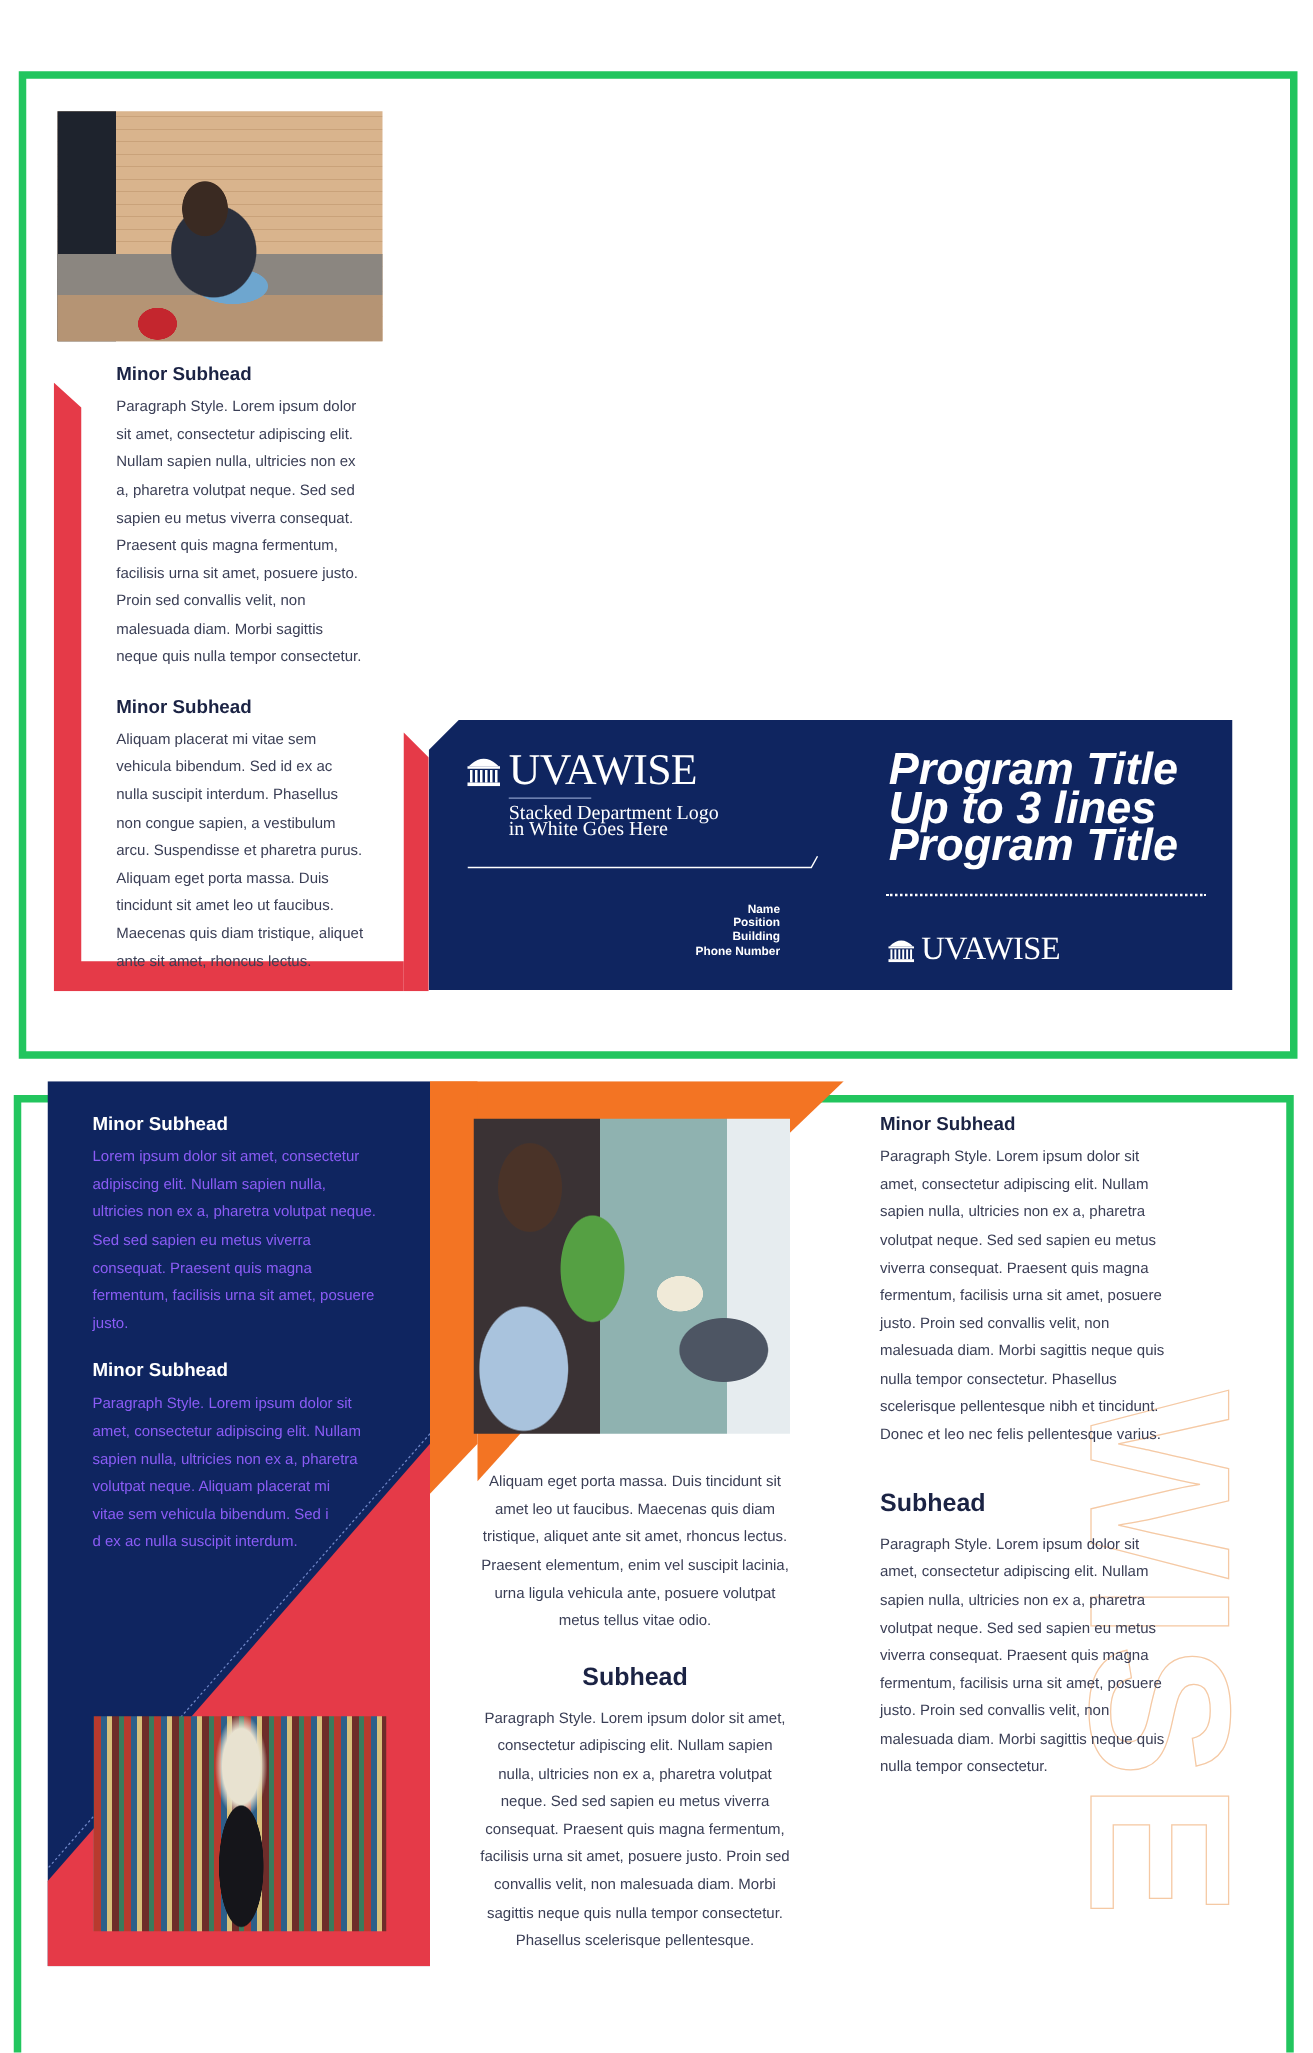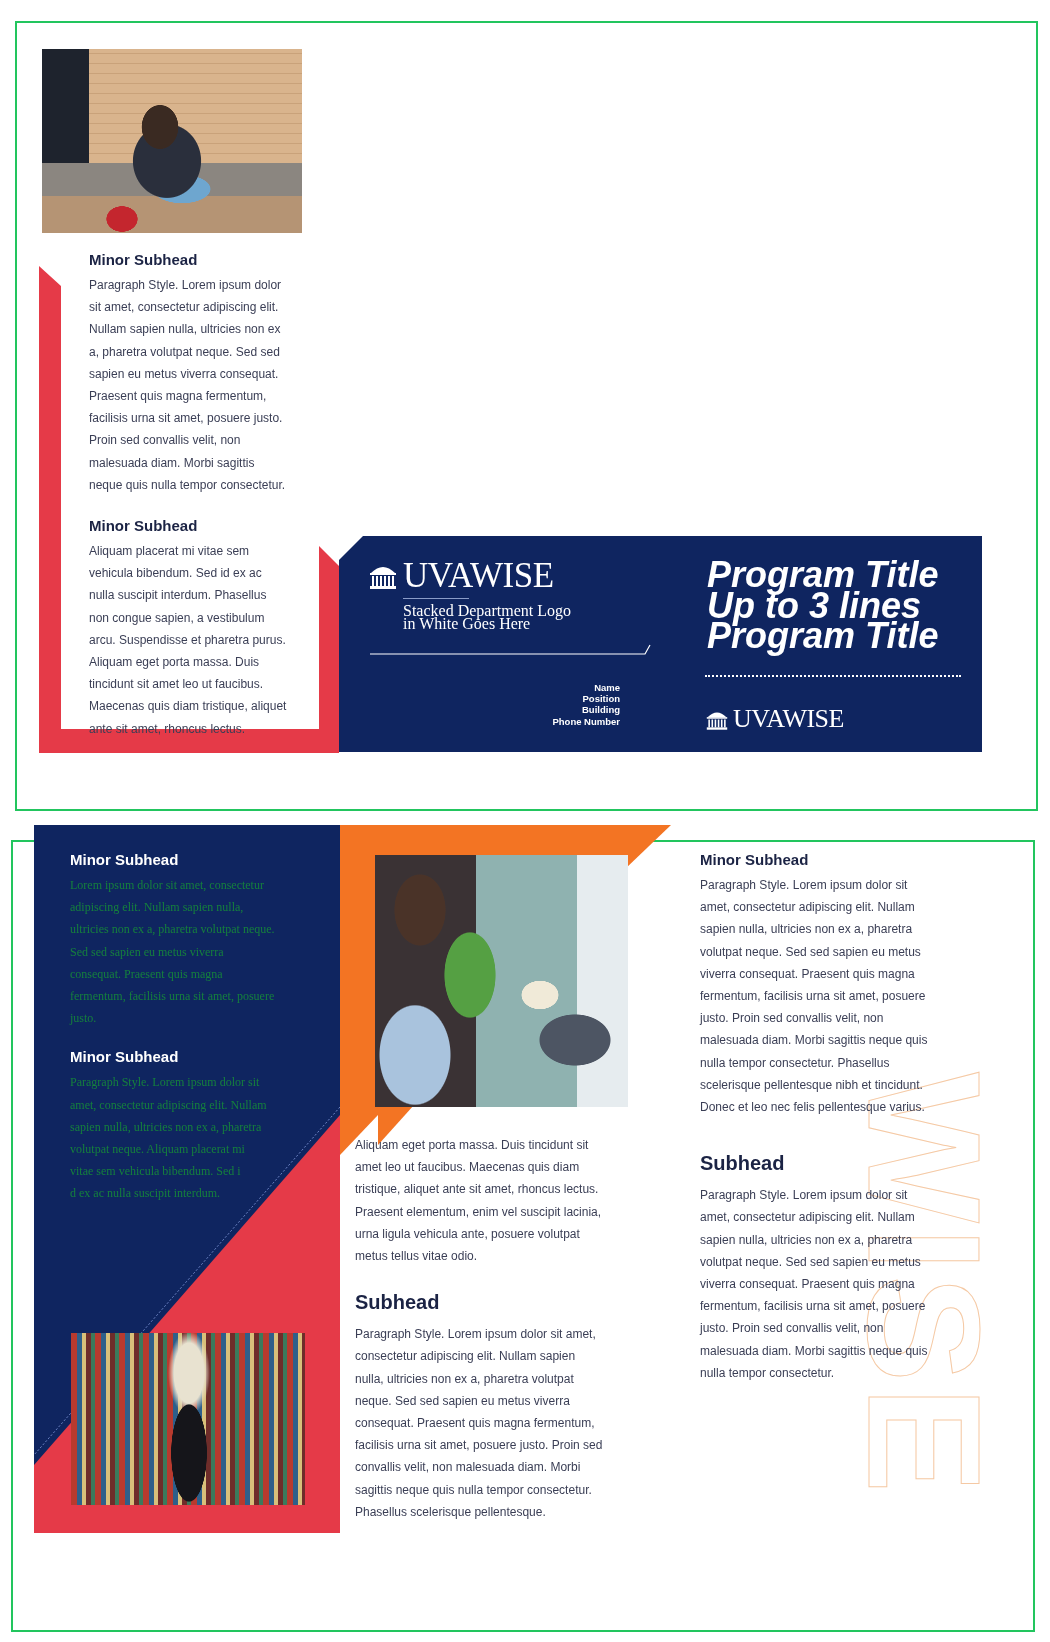--- a/index.html
+++ b/index.html
@@ -1,27 +1,27 @@
 <!DOCTYPE html>
 <html><head>
 <meta charset="utf-8">
 <style>
   * { box-sizing: border-box; margin: 0; padding: 0; }
   html, body { width: 1050px; height: 1642px; background: #ffffff; overflow: hidden; }
   body { position: relative; font-family: "Liberation Sans", sans-serif; color: #2b2f45; }
 
-  .page { position: absolute; background: #fff; border: 2px solid #22c55e; }
+  .page { position: absolute; background: #fff; border: 6px solid #22c55e; margin-top: 36px; }
   .page1 { left: 15px; top: 21px; width: 1023px; height: 790px; }
   .page2 { left: 11px; top: 840px; width: 1024px; height: 792px; }
 
   .abs { position: absolute; }
 
   
   .body-text { font-size: 12px; line-height: 22.2px; color: #3a3e55; }
-  .body-text.light { color: #15803d; font-family: Liberation Serif, serif; }
+  .body-text.light { color: #8b5cf6; }
   .minor-head { font-size: 15px; font-weight: bold; color: #1b2344; margin-bottom: 4px; line-height: 20px; }
   .minor-head.light { color: #ffffff; }
   .subhead { font-size: 20px; font-weight: bold; color: #1b2344; margin-bottom: 8px; line-height: 26px; }
 
   
   .photo { position: absolute; overflow: hidden; }
   .photo-student {
     background:
       radial-gradient(ellipse 30px 36px at 118px 78px, #3a2a22 0 60%, transparent 62%),
       radial-gradient(ellipse 48px 52px at 125px 112px, #2a2f3c 0 70%, transparent 72%),
@@ -192,21 +192,21 @@
       <div>volutpat neque. Aliquam placerat mi</div>
       <div>vitae sem vehicula bibendum. Sed i</div>
       <div>d ex ac nulla suscipit interdum.</div>
     </div>
   </div>
 
   <div class="photo photo-library" style="left:58px; top:491px; width:234px; height:172px;"></div>
 
   <div class="photo photo-friends" style="left:362px; top:13px; width:253px; height:252px;"></div>
 
-  <div class="abs" style="left:342px; top:292px; width:262px;">
+  <div class="abs" style="left:360px; top:292px; width:262px;text-align:center;">
     <div class="body-text">
       <div>Aliquam eget porta massa. Duis tincidunt sit</div>
       <div>amet leo ut faucibus. Maecenas quis diam</div>
       <div>tristique, aliquet ante sit amet, rhoncus lectus.</div>
       <div>Praesent elementum, enim vel suscipit lacinia,</div>
       <div>urna ligula vehicula ante, posuere volutpat</div>
       <div>metus tellus vitae odio.</div>
     </div>
     <div class="subhead" style="margin-top:22px;">Subhead</div>
     <div class="body-text">

